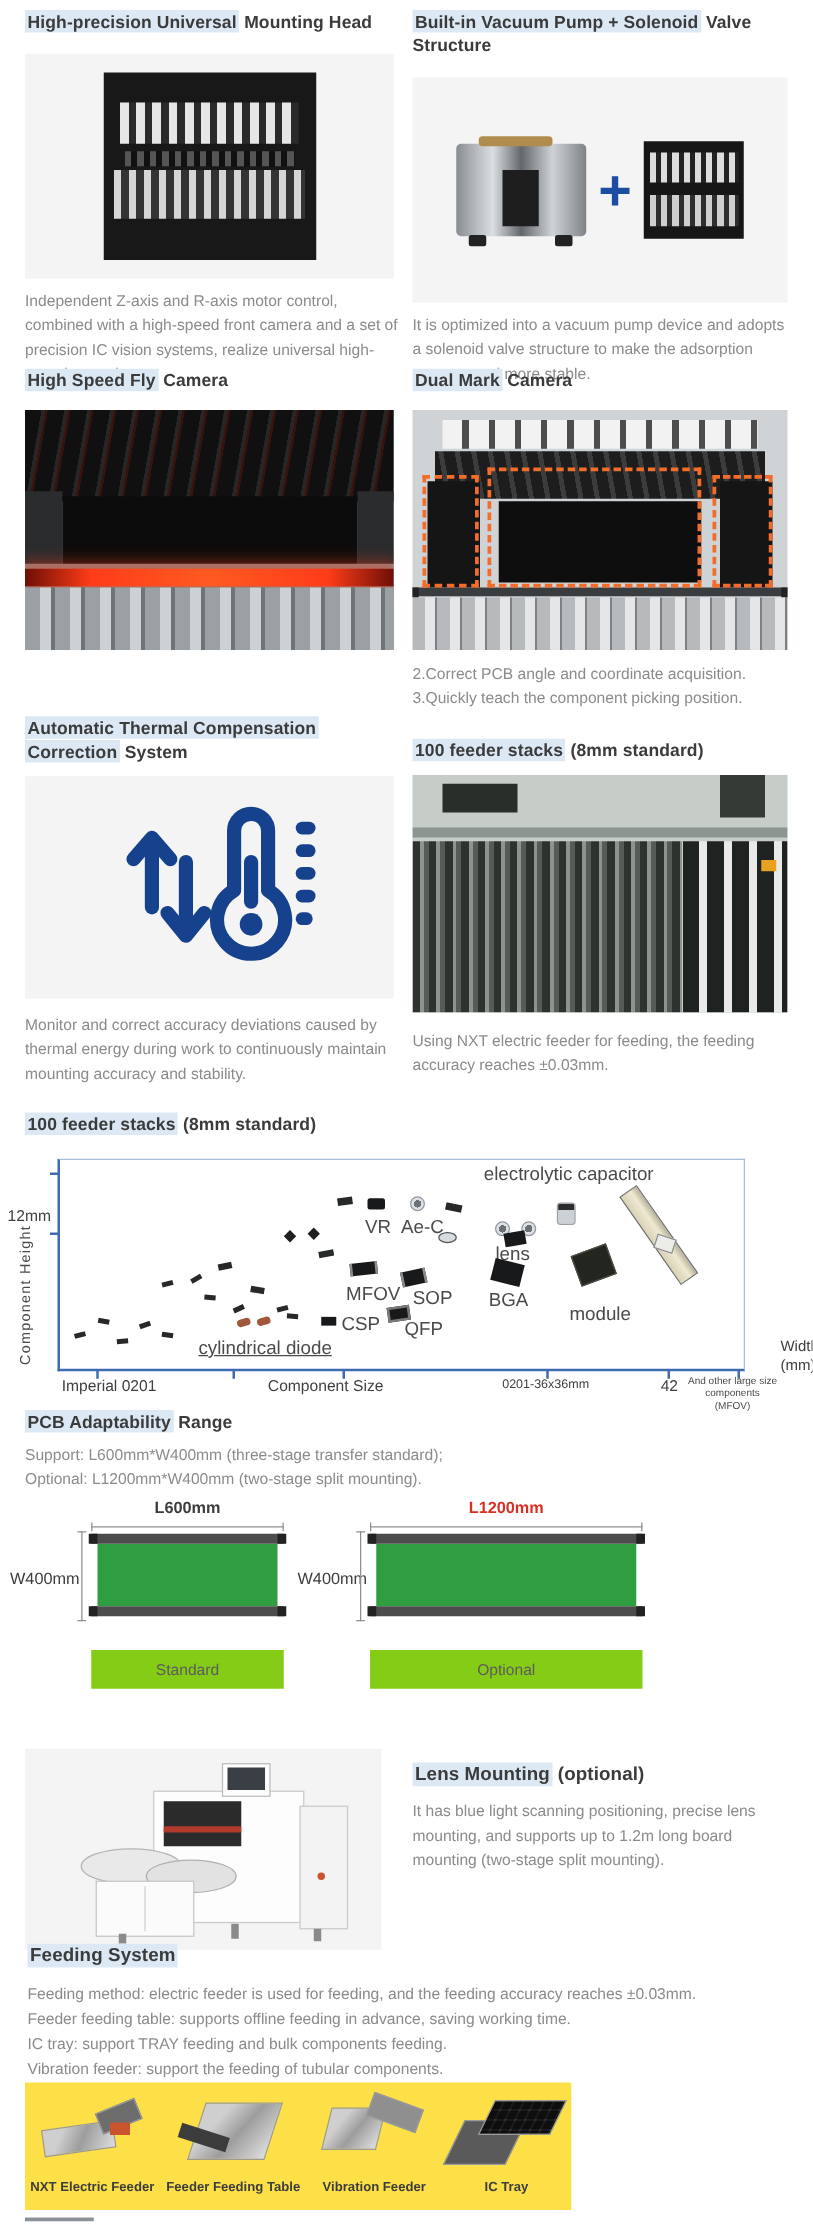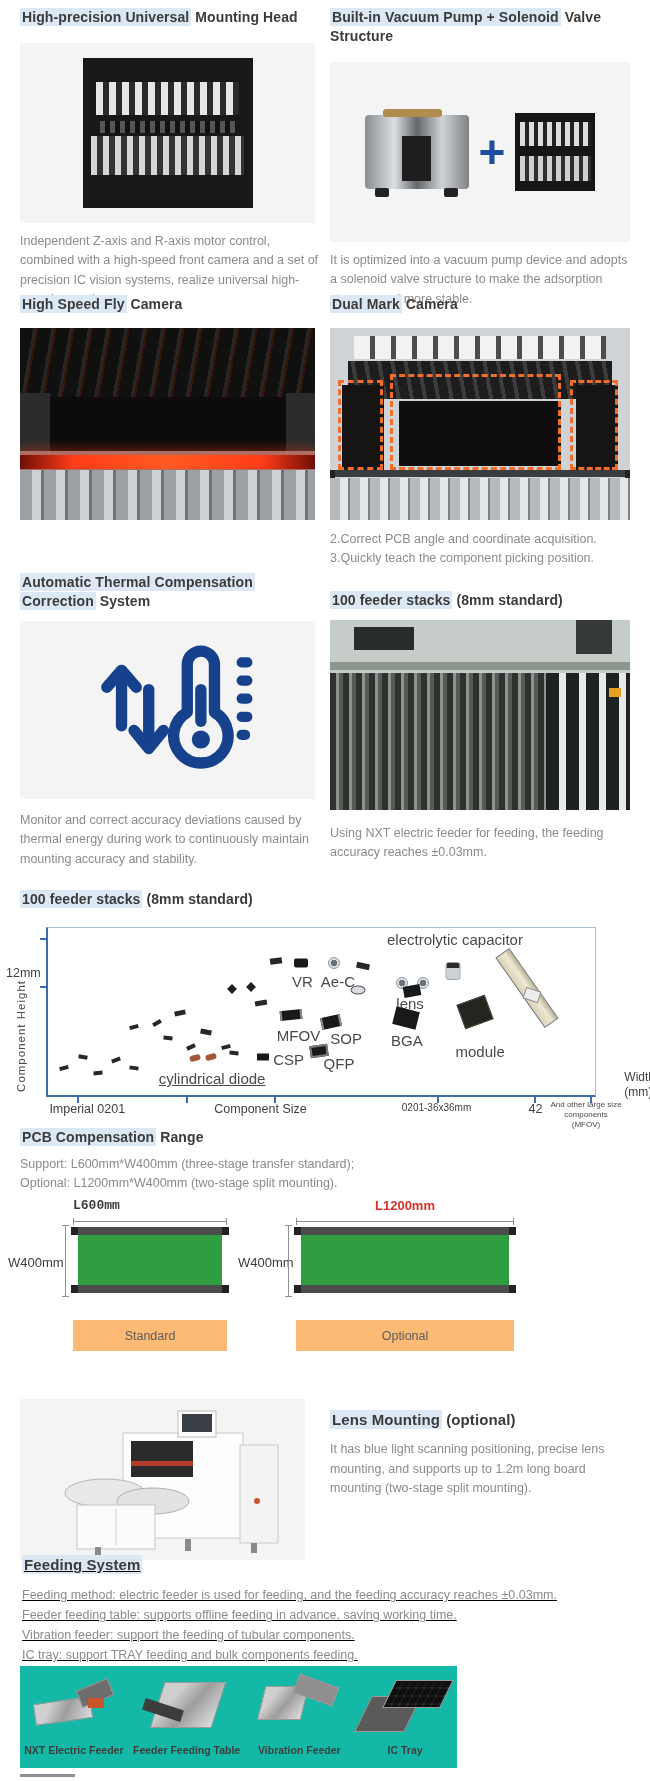--- a/index.html
+++ b/index.html
@@ -89,21 +89,21 @@
   .axis-note { font-size:8px; color:#4a4a4a; line-height:1.25; text-align:center; white-space:pre-line; }
 
   
   .dim-h { position:relative; height:1px; background:#8f8f8f; }
   .dim-h:before,.dim-h:after { content:""; position:absolute; top:-3px; width:1px; height:7px; background:#8f8f8f; }
   .dim-h:before{left:0;} .dim-h:after{right:0;}
   .rail { background:#4c4c4c; height:8px; position:relative; }
   .rail:before,.rail:after{ content:""; position:absolute; top:0; width:7px; height:8px; background:#222; }
   .rail:before{left:-2px;} .rail:after{right:-2px;}
   .pcb-green { background:#2f9e41; }
-  .tagbtn { background:#fdba74; color:#5c5c5c; font-size:12.5px; display:flex; align-items:center; justify-content:center; }
+  .tagbtn { background:#84cc16; color:#5c5c5c; font-size:12.5px; display:flex; align-items:center; justify-content:center; }
   .dim-v { position:absolute; width:1px; background:#8f8f8f; }
   .dim-v:before,.dim-v:after{ content:""; position:absolute; left:-3px; width:7px; height:1px; background:#8f8f8f; }
   .dim-v:before{top:0;} .dim-v:after{bottom:0;}
   .wlabel { font-size:13px; color:#3c3c3c; }
 
   .pre { white-space:pre-line; }
   .feeder-thumb { width:88px; height:58px; position:relative; }
   .fshape { position:absolute; background:linear-gradient(120deg,#cfcfcf 25%,#9d9d9d 55%,#dedede); border:1px solid #9a9a9a; }
   .flabel { font-size:10.5px; font-weight:700; color:#3d3d3d; text-align:center; margin-top:8px; }
 </style>
@@ -292,28 +292,28 @@
     <div class="clabel" style="left:7.5%; top:2px; font-size:12.5px; color:#3f3f3f;">Imperial 0201</div>
     <div class="clabel" style="left:39%; top:2px; font-size:12.5px; color:#3f3f3f;">Component Size</div>
     <div class="clabel" style="left:71%; top:2px; font-size:10px; color:#3f3f3f;">0201-36x36mm</div>
     <div class="clabel" style="left:89%; top:2px; font-size:12.5px; color:#3f3f3f;">42</div>
     <div class="abs axis-note" style="right:-36px; top:0; width:92px;">And other large size
 components
 (MFOV)</div>
   </div>
 
   <div class="abs" style="left:20px; top:1128px; width:610px;">
-    <h3 class="sec"><span class="hl">PCB Compensation</span><span> Range</span></h3>
+    <h3 class="sec"><span class="hl">PCB Adaptability</span><span> Range</span></h3>
     <div class="body" style="margin-top:8px;">Support: L600mm*W400mm (three-stage transfer standard);</div>
     <div class="body">Optional: L1200mm*W400mm (two-stage split mounting).</div>
   </div>
 
   <div class="abs wlabel" style="left:8px; top:1255px;">W400mm</div>
   <div class="abs" style="left:73px; top:1198px; width:154px;">
-    <div class="wlabel" style="text-align:left; font-weight:700;font-family:Liberation Mono, monospace;">L600mm</div>
+    <div class="wlabel" style="text-align:center; font-weight:700;">L600mm</div>
     <div class="dim-h" style="margin-top:8px;"></div>
     <div class="rail" style="margin-top:5px;"></div>
     <div class="pcb-green" style="height:50px; margin:0 5px;"></div>
     <div class="rail"></div>
     <div class="dim-v" style="left:-8px; top:27px; height:72px;"></div>
   </div>
   <div class="abs tagbtn" style="left:73px; top:1320px; width:154px; height:31px;">Standard</div>
 
   <div class="abs wlabel" style="left:238px; top:1255px;">W400mm</div>
   <div class="abs" style="left:296px; top:1198px; width:218px;">
@@ -342,31 +342,31 @@
       <rect x="60" y="142" width="6" height="8" fill="#8a8a8a"></rect>
       <rect x="150" y="134" width="6" height="12" fill="#8a8a8a"></rect>
       <rect x="216" y="138" width="6" height="10" fill="#8a8a8a"></rect>
     </svg>
   </div>
   <div class="abs" style="left:330px; top:1410px; width:290px;">
     <h3 class="sec" style="font-size:15px;"><span class="hl">Lens Mounting</span><span> (optional)</span></h3>
     <p class="body" style="margin-top:10px;">It has blue light scanning positioning, precise lens mounting, and supports up to 1.2m long board mounting (two-stage split mounting).</p>
   </div>
 
-  <div class="abs" style="left:22px; top:1555px; width:610px;text-decoration:underline;">
+  <div class="abs" style="left:22px; top:1555px; width:610px;">
     <h3 class="sec" style="font-size:15px;"><span class="hl">Feeding System</span><span></span></h3>
     <div class="body" style="margin-top:10px; line-height:1.6;">
       <div>Feeding method: electric feeder is used for feeding, and the feeding accuracy reaches ±0.03mm.</div>
       <div>Feeder feeding table: supports offline feeding in advance, saving working time.</div>
+      <div>IC tray: support TRAY feeding and bulk components feeding.</div>
       <div>Vibration feeder: support the feeding of tubular components.</div>
-      <div>IC tray: support TRAY feeding and bulk components feeding.</div>
-    </div>
-  </div>
-
-  <div class="abs" style="left:20px; top:1666px; width:437px; height:102px; background:#14b8a6; display:flex; align-items:flex-start; justify-content:space-around; padding-top:12px;">
+    </div>
+  </div>
+
+  <div class="abs" style="left:20px; top:1666px; width:437px; height:102px; background:#fde047; display:flex; align-items:flex-start; justify-content:space-around; padding-top:12px;">
     <div style="width:100px;">
       <div class="feeder-thumb" style="margin:0 auto;">
         <div class="fshape" style="left:4px; top:22px; width:58px; height:22px; transform:rotate(-8deg);"></div>
         <div class="fshape" style="left:48px; top:6px; width:34px; height:18px; transform:rotate(-22deg); background:#6d6d6d;"></div>
         <div class="fshape" style="left:58px; top:20px; width:16px; height:10px; background:#c9542e; border:none;"></div>
       </div>
       <div class="flabel">NXT Electric Feeder</div>
     </div>
     <div style="width:110px;">
       <div class="feeder-thumb" style="margin:0 auto;">

